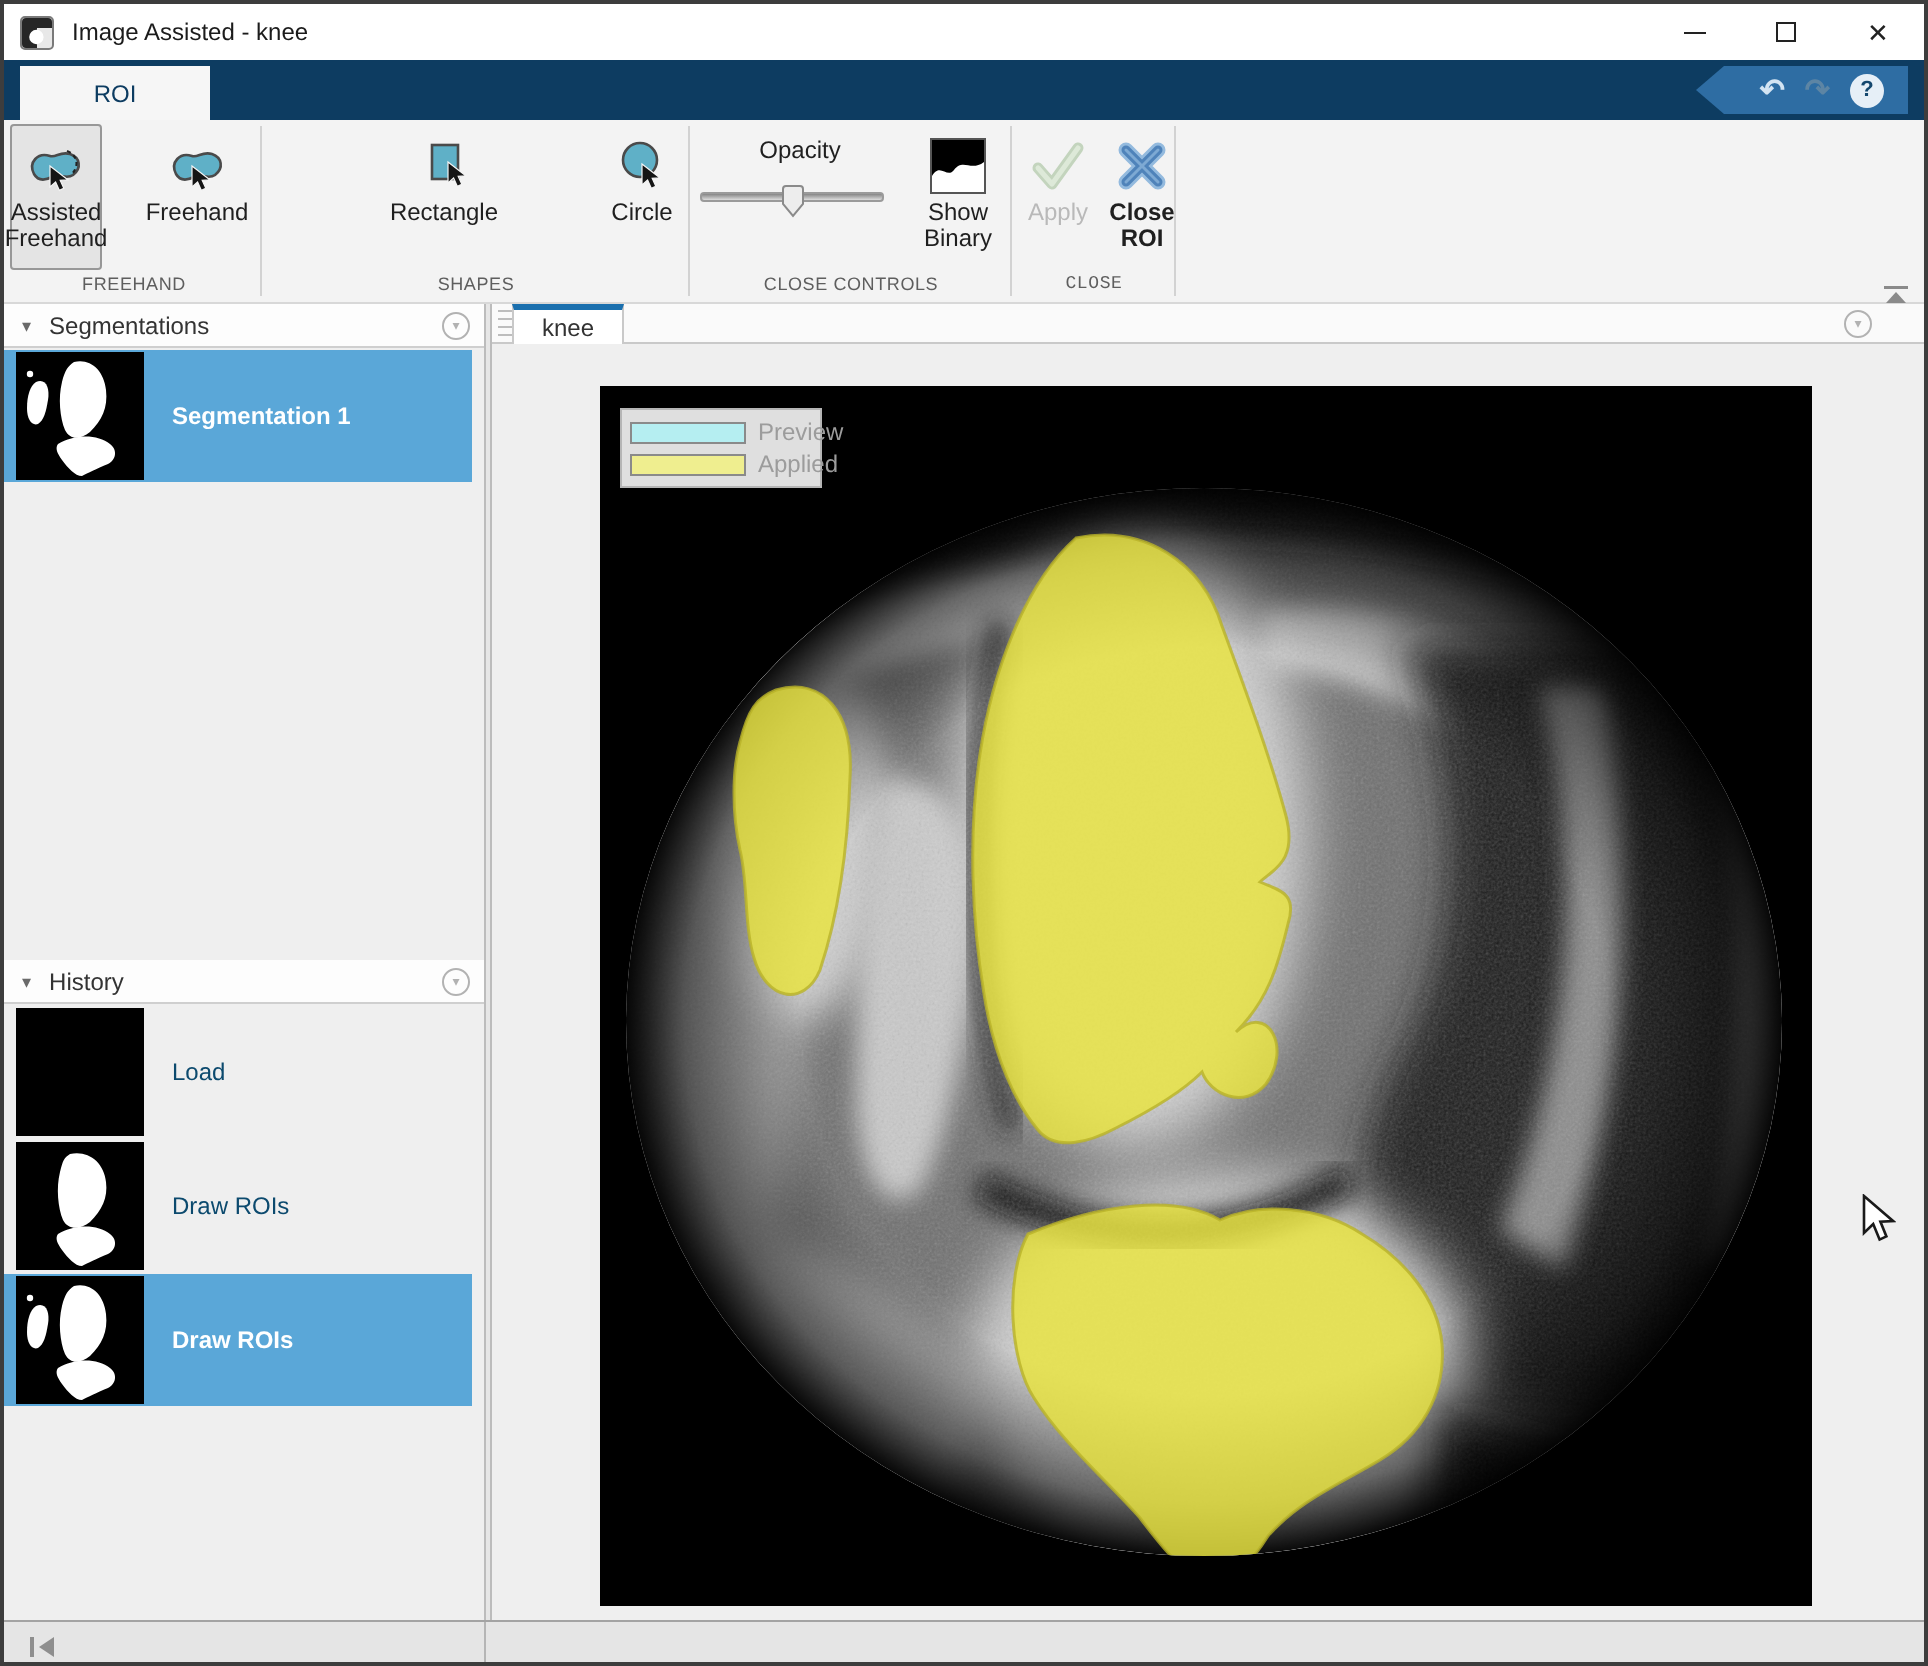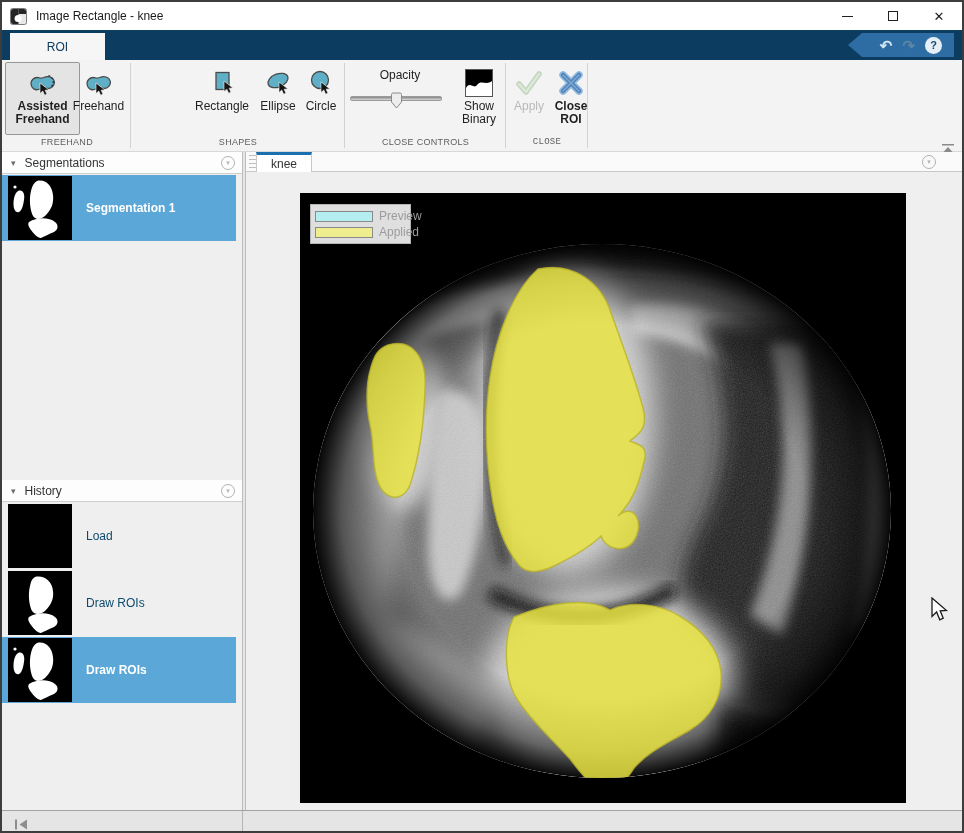--- a/index.html
+++ b/index.html
@@ -107,21 +107,21 @@
   <div class="wb left"></div>
   <div class="wb right"></div>
 
   <div class="titlebar">
     <svg class="app-icon" viewBox="0 0 17 17">
       <rect x="0.5" y="0.5" width="16" height="16" rx="2" fill="#e8e8e8" stroke="#7a7a7a"></rect>
       <path d="M1,3 a2,2 0 0 1 2,-2 L8.5,1 L8.5,16 L3,16 a2,2 0 0 1 -2,-2 Z" fill="#262626"></path>
       <path d="M8.5,1 L14,1 a2,2 0 0 1 2,2 L16,6 L8.5,6 Z" fill="#262626"></path>
       <circle cx="8.2" cy="10.5" r="3.6" fill="#ffffff"></circle>
     </svg>
-    <span class="title-text">Image Rectangle - knee</span>
+    <span class="title-text">Image Assisted - knee</span>
     <div class="win-controls">
       <div class="win-btn">
           <div class="glyph-min"></div>
         </div>
       <div class="win-btn">
           <div class="glyph-max"></div>
         </div>
       <div class="win-btn">
           <span class="glyph-close">✕</span>
         </div>
@@ -132,21 +132,21 @@
     <div class="ribbon-tab">ROI</div>
     <div class="quick-access">
       <span class="qa-undo">↶</span>
       <span class="qa-redo">↷</span>
       <span class="qa-help">?</span>
     </div>
   </div>
 
   <div class="ribbon">
 
-    <div class="rbtn selected" style="left:3px;width:75px;font-weight:bold;">
+    <div class="rbtn selected" style="left:3px;width:46px;">
       <div class="ricon">
         <svg width="32" height="26" viewBox="0 0 32 26">
           <use href="#ic-freehand-blob"></use>
           <path d="M21.5,5.5 C26.5,7.5 28,12.5 24,17" fill="none" stroke="#222" stroke-width="1.1" stroke-dasharray="2,1.8"></path>
           <use href="#cursor-arrow" transform="translate(13,13)"></use>
         </svg>
       </div>
       <div class="rlabel">Assisted Freehand</div>
     </div>
     <div class="rbtn" style="left:67px;width:59px;">
@@ -161,29 +161,20 @@
     <div class="rsep" style="left:128px;"></div>
 
     <div class="rbtn" style="left:189px;width:62px;">
       <div class="ricon">
         <svg width="28" height="26" viewBox="0 0 28 26">
           <rect x="8" y="2.5" width="13" height="17" fill="#5fb0c7" stroke="#4a4a4a" stroke-width="1.3"></rect>
           <use href="#cursor-arrow" transform="translate(16,11)"></use>
         </svg>
       </div>
       <div class="rlabel">Rectangle</div>
-    </div>
-    <div class="rbtn" style="left:253px;width:46px;">
-      <div class="ricon">
-        <svg width="28" height="26" viewBox="0 0 28 26">
-          <ellipse cx="14" cy="10.5" rx="10.5" ry="6.5" transform="rotate(-22 14 10.5)" fill="#5fb0c7" stroke="#4a4a4a" stroke-width="1.3"></ellipse>
-          <use href="#cursor-arrow" transform="translate(15,12)"></use>
-        </svg>
-      </div>
-      <div class="rlabel">Ellipse</div>
     </div>
     <div class="rbtn" style="left:299px;width:40px;">
       <div class="ricon">
         <svg width="28" height="26" viewBox="0 0 28 26">
           <circle cx="13" cy="10" r="8.5" fill="#5fb0c7" stroke="#4a4a4a" stroke-width="1.3"></circle>
           <use href="#cursor-arrow" transform="translate(14,12)"></use>
         </svg>
       </div>
       <div class="rlabel">Circle</div>
     </div>

